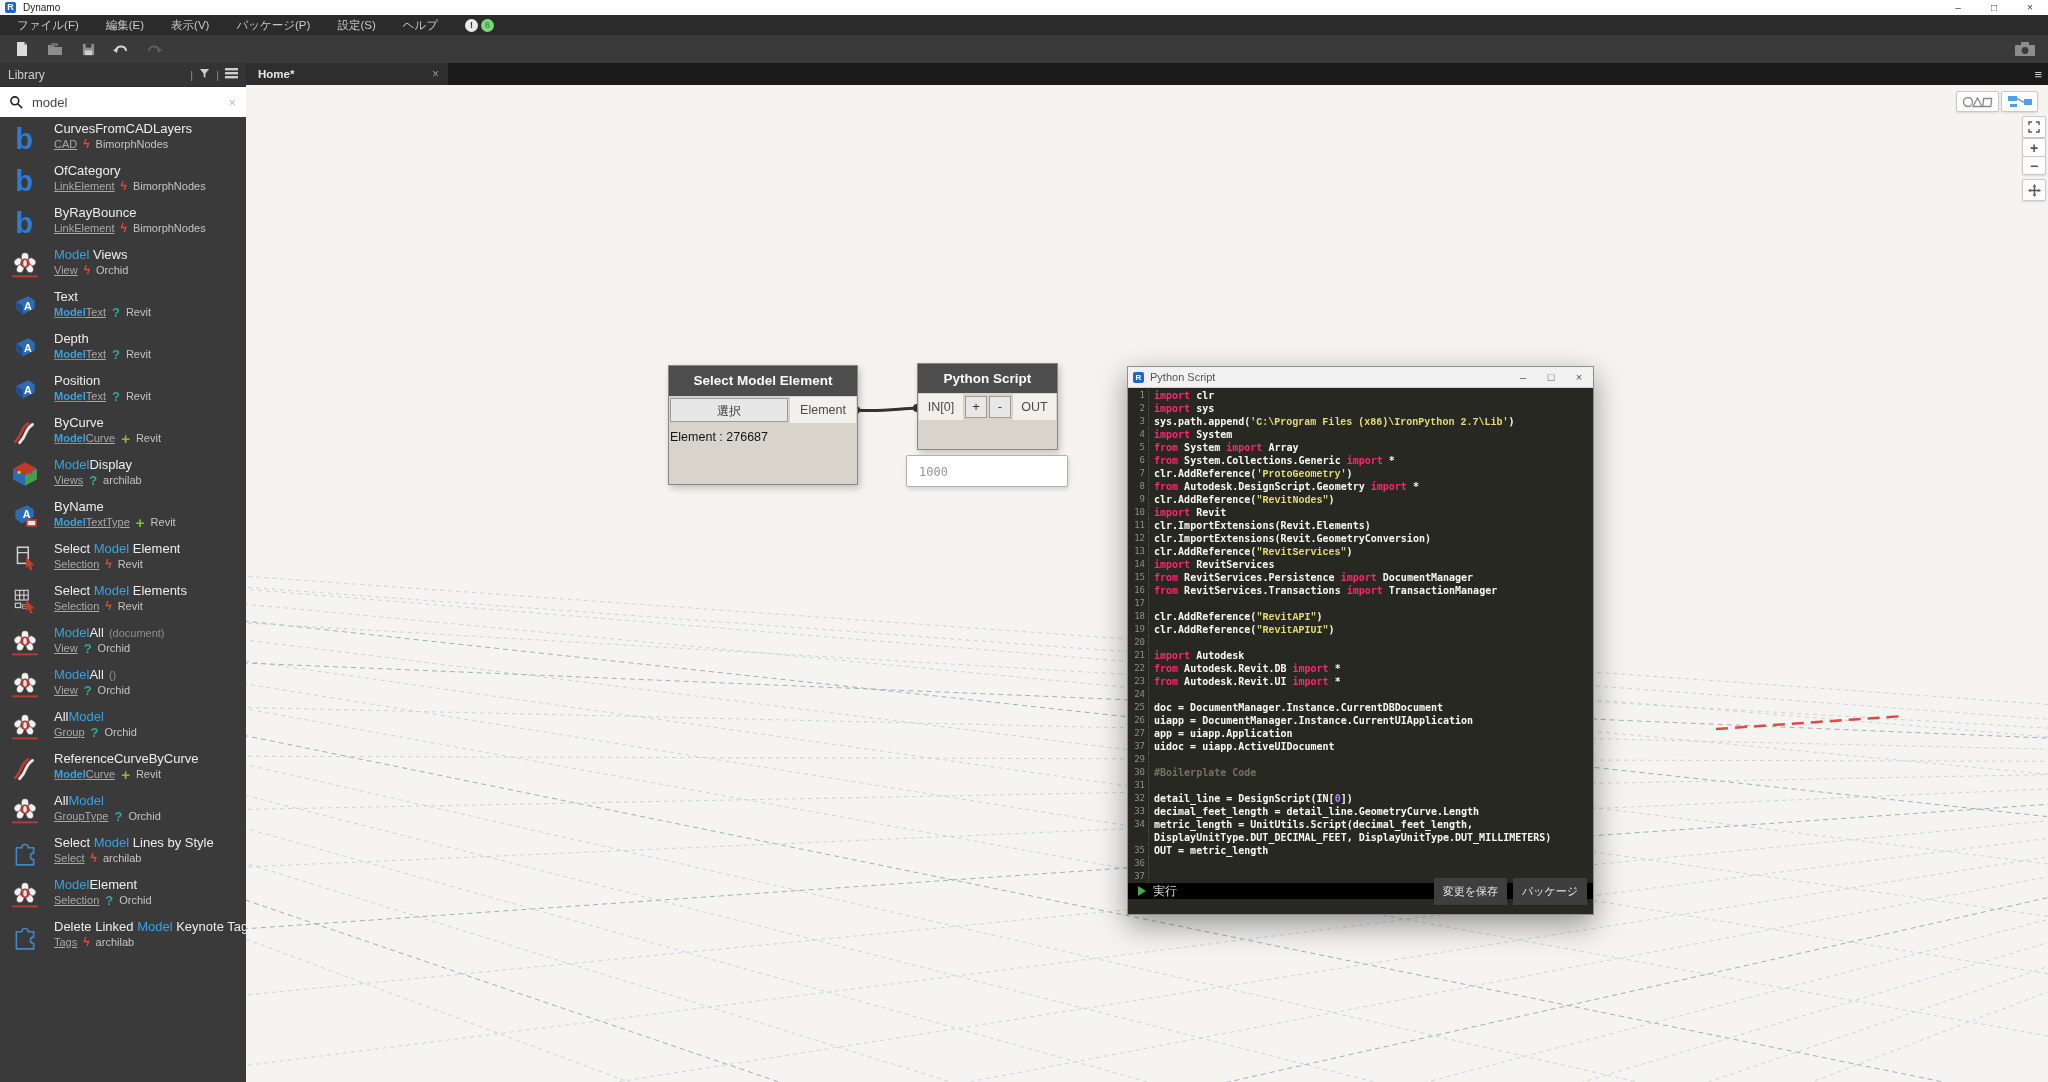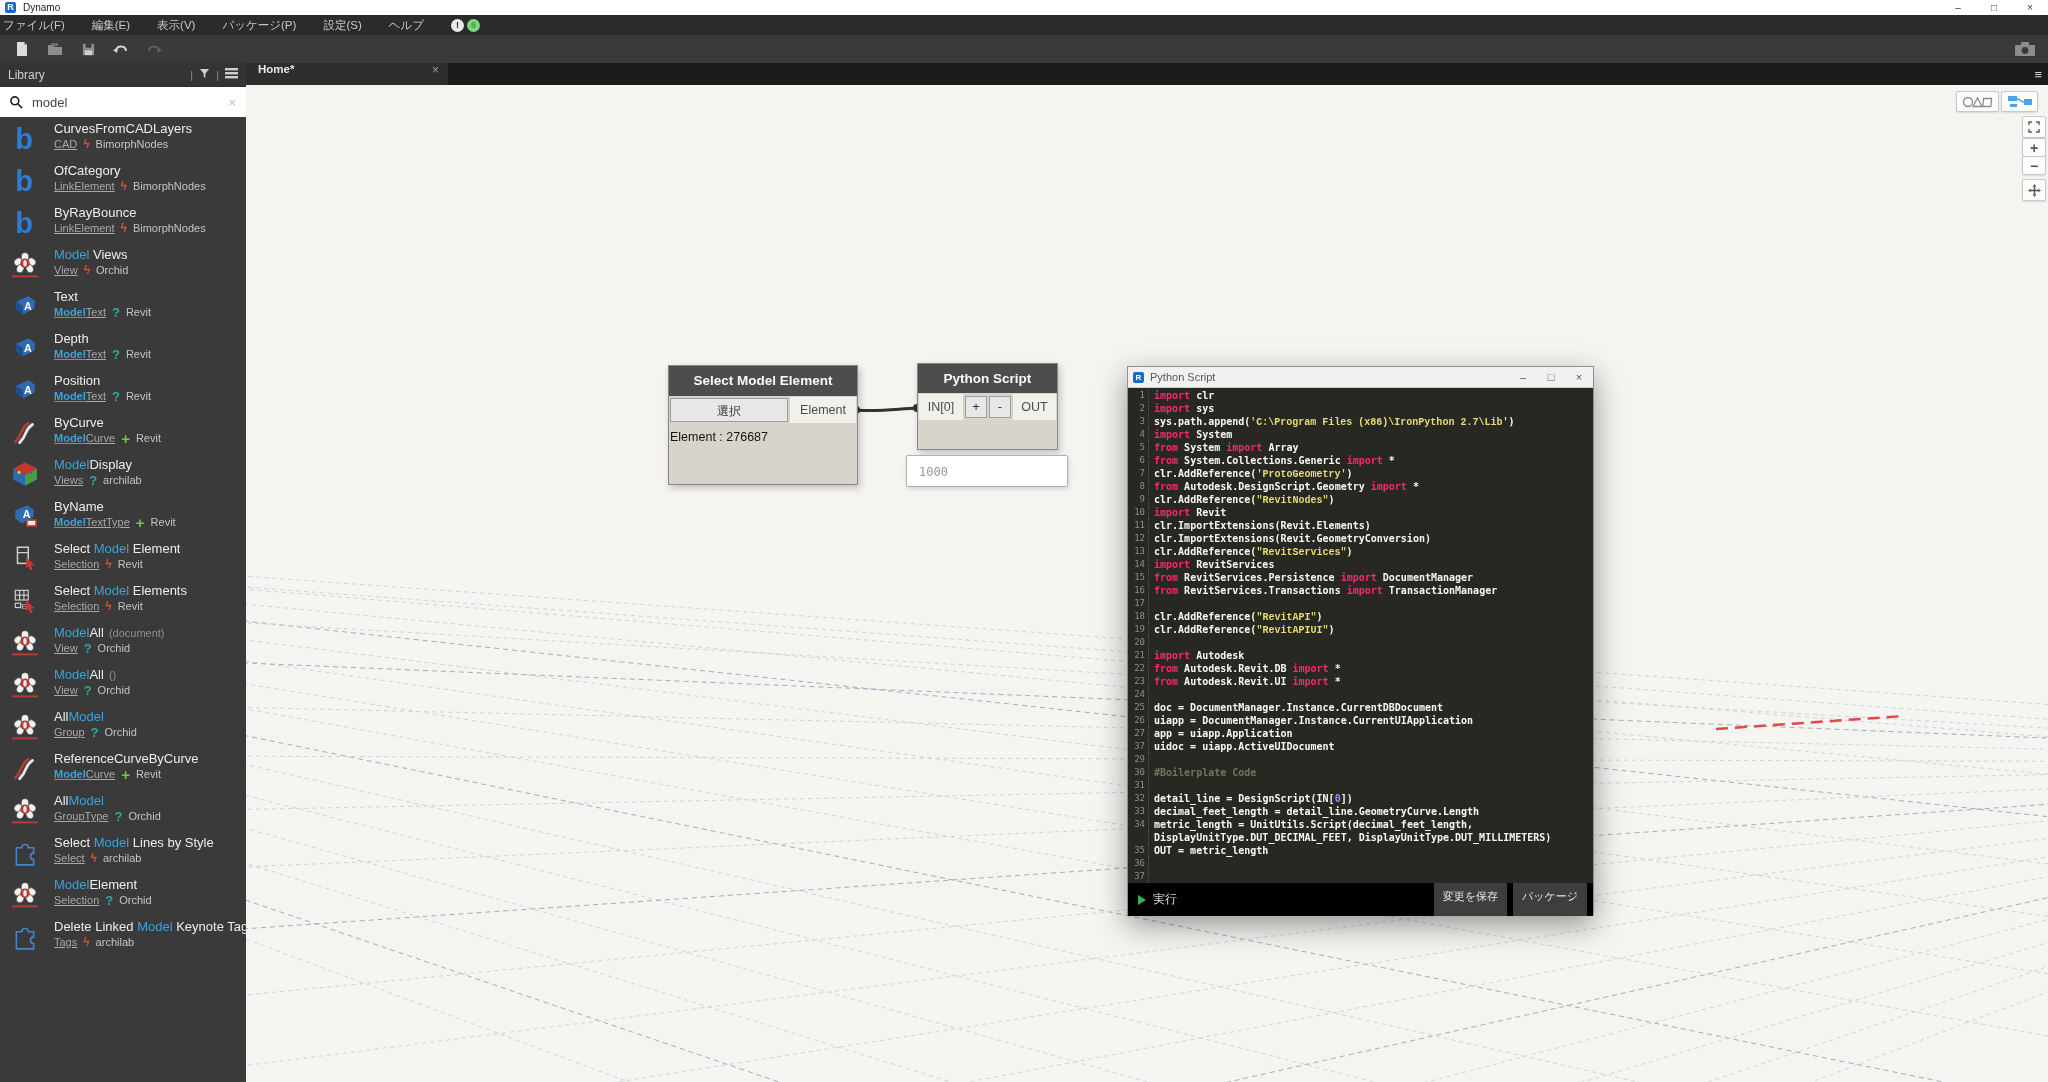--- a/index.html
+++ b/index.html
@@ -12,21 +12,21 @@
   .titlebar{left:0;top:0;width:2048px;height:15px;background:#ffffff;border-bottom:1px solid #e3e3e3;display:flex;align-items:center;}
   .app-logo{width:11px;height:11px;margin-left:5px;background:#1b6ac9;border-radius:2px;color:#fff;
             font-size:9px;font-weight:bold;text-align:center;line-height:11px;}
   .app-title{margin-left:7px;font-size:10px;color:#1c1c1c;}
   .win-ctrls{margin-left:auto;display:flex;align-items:center;}
   .win-ctrl{width:36px;text-align:center;font-size:10px;color:#444;line-height:15px;}
 
   
   .menubar{left:0;top:15px;width:2048px;height:20px;background:#2b2b2b;display:flex;align-items:center;}
   .menu-item{font-size:11.5px;color:#c9c9c9;margin-right:27px;white-space:nowrap;}
-  .menu-item:first-child{margin-left:3px;}
+  .menu-item:first-child{margin-left:17px;}
   .badge{width:13px;height:13px;border-radius:50%;font-size:9px;font-weight:bold;text-align:center;line-height:13px;margin-right:3px;}
   .badge-alert{background:#e9e9e9;color:#333;}
   .badge-count{background:#7ed67e;color:#3f9e3f;}
 
   
   .toolbar{left:0;top:35px;width:2048px;height:28px;background:#3a3a3a;display:flex;align-items:center;}
   .tool-btn{width:22px;height:22px;margin-left:11px;display:flex;align-items:center;justify-content:center;}
   .tool-btn svg{display:block;}
   .tool-cam{margin-left:auto;margin-right:12px;}
 
@@ -50,21 +50,21 @@
   .cat-part{text-decoration:underline;}
   .cat-part.hl{color:#38a3e0;font-weight:bold;}
   .lib-badge{margin:0 6px;font-weight:bold;font-size:12px;}
   .bd-bolt{color:#e04b34;}
   .bd-question{color:#2fa8a0;font-size:13px;}
   .bd-plus{color:#7dc242;font-size:15px;line-height:11px;}
   .lib-pkg{color:#c4c4c4;}
 
   
   .tabbar{left:246px;top:63px;width:1802px;height:22px;background:#1b1b1b;display:flex;align-items:center;}
-  .tab{width:202px;height:22px;background:#2e2e2e;display:flex;align-items:flex-start;box-sizing:border-box;}
+  .tab{width:202px;height:22px;background:#2e2e2e;display:flex;align-items:center;box-sizing:border-box;}
   .tab-label{margin-left:12px;font-size:11.5px;font-weight:bold;color:#e8e8e8;}
   .tab-close{margin-left:auto;margin-right:9px;color:#9a9a9a;font-size:12px;}
   .tab-menu{margin-left:auto;margin-right:6px;color:#cfcfcf;font-size:13px;letter-spacing:0;}
 
   
   .canvas{left:246px;top:85px;width:1802px;height:997px;background:#f5f4f1;overflow:hidden;}
   #grid{position:absolute;left:0;top:0;}
   #grid line.min{stroke:#c6d5e0;stroke-width:1;stroke-dasharray:4 4;}
   #grid line.maj{stroke:#9db0bd;stroke-width:1;stroke-dasharray:5 4;}
   #grid line.redline{stroke:#e24848;stroke-width:2.5;stroke-dasharray:12 7;}
@@ -119,21 +119,21 @@
   .row{height:13px;display:flex;}
   .ln{width:17px;flex:0 0 17px;color:#8f8f87;text-align:right;padding-right:3px;
       border-right:1px dotted #55554c;font-weight:normal;font-size:9px;line-height:13px;}
   .cd{padding-left:5px;white-space:pre;line-height:13px;color:#f8f8f2;}
   .tk-k{color:#f92672;}
   .tk-s{color:#e6db74;font-family:Liberation Mono, monospace;}
   .tk-c{color:#75715e;}
   .tk-n{color:#ae81ff;}
   .tk-m{color:#f8f8f2;}
   .tk-p{color:#f8f8f2;}
-  .pw-footer{height:33px;background:#000;display:flex;}
+  .pw-footer{height:16px;background:#000;display:flex;align-items:center;}
   .run-btn{margin-left:10px;display:flex;align-items:center;color:#ddd;font-size:12px;}
   .play{width:0;height:0;border-left:8px solid #3fae4a;border-top:5px solid transparent;
         border-bottom:5px solid transparent;margin-right:7px;}
   .pw-btn{background:#3e3e3e;color:#e6e6e6;font-size:11px;padding:6px 9px;margin-right:6px;}
   .pw-right{margin-left:auto;display:flex;}
 </style>
 </head>
 <body>
 
 <div class="app">

